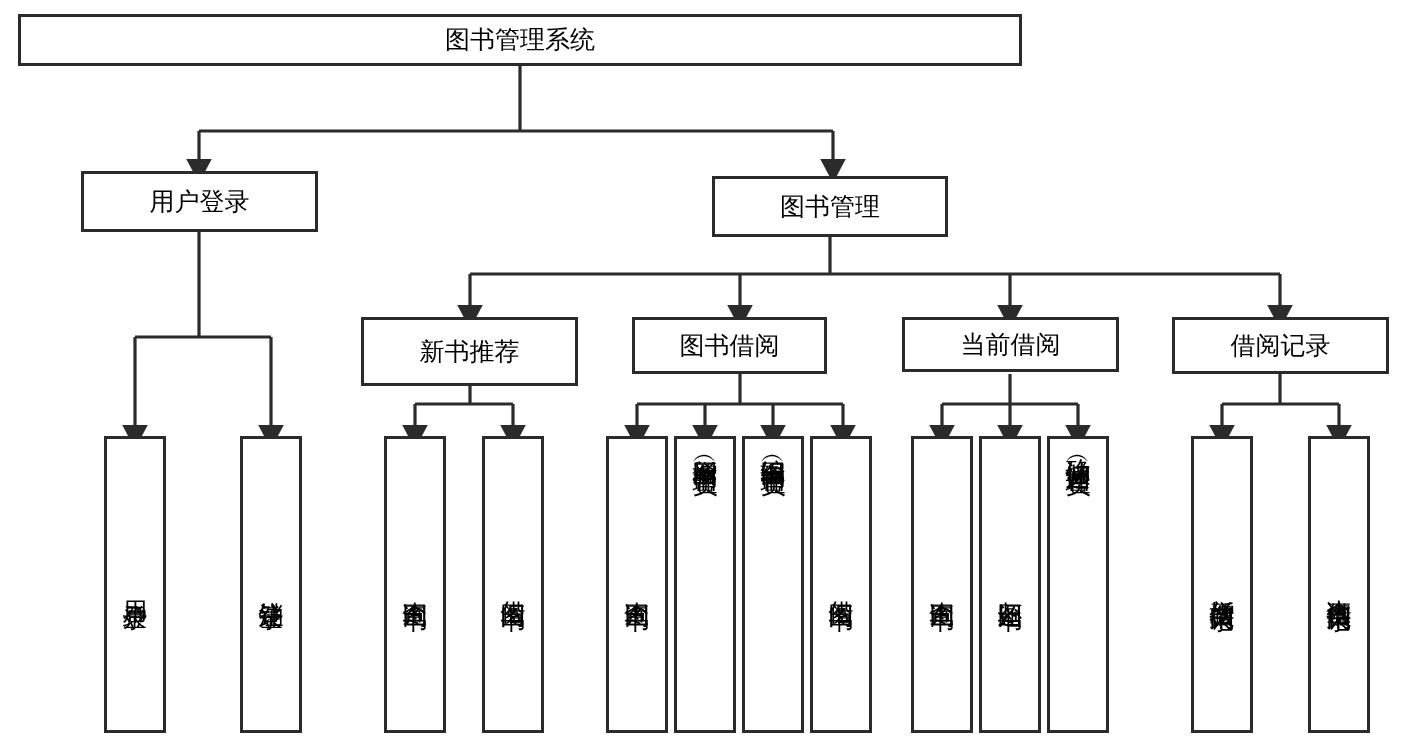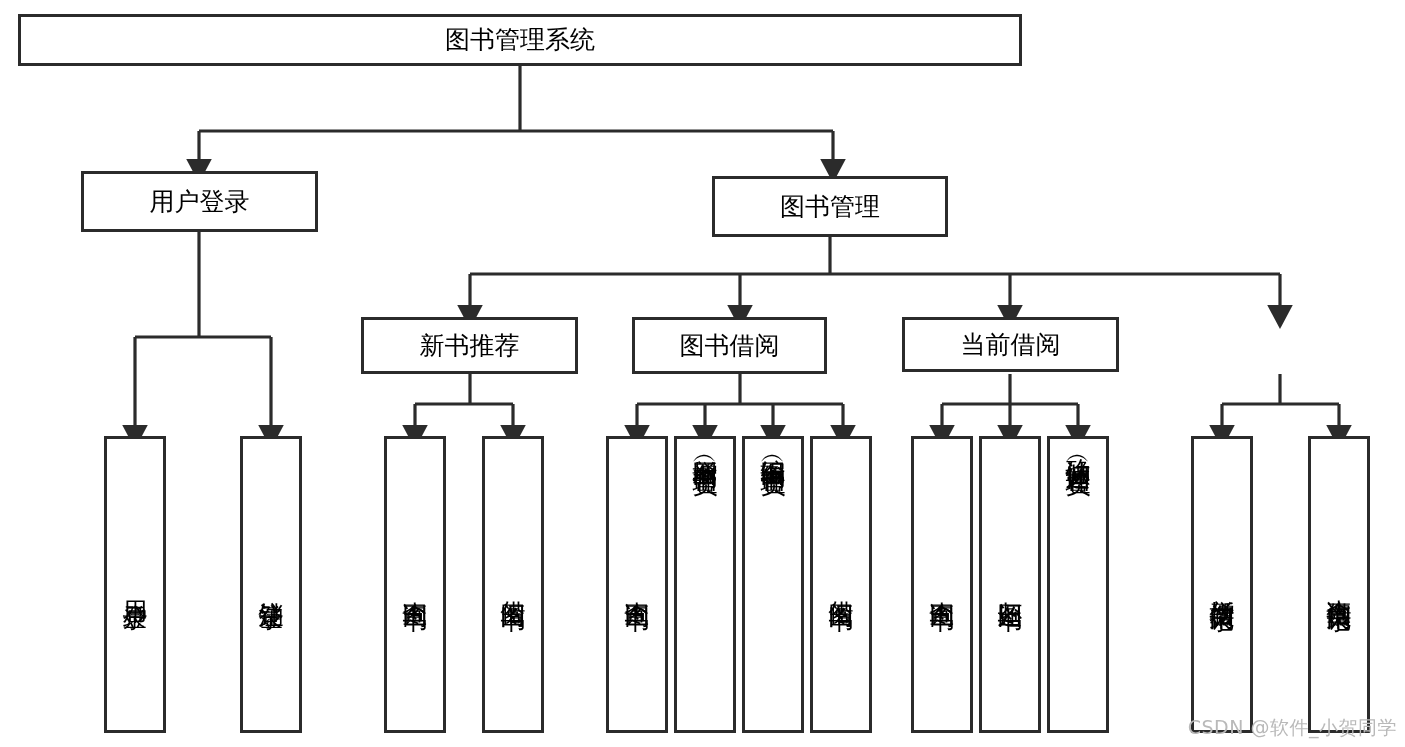--- a/index.html
+++ b/index.html
@@ -139,32 +139,35 @@
   </div>
 
   <div class="node h" style="left:81px; top:171px; width:237px; height:61px;">
     <span class="lbl">用户登录</span>
   </div>
 
   <div class="node h" style="left:712px; top:163px; width:236px; height:61px;margin-top:13px;">
     <span class="lbl">图书管理</span>
   </div>
 
-  <div class="node h" style="left:361px; top:317px; width:217px; height:57px;">
+  <div class="node h" style="left:361px; top:317px; width:217px; height:69px;">
     <span class="lbl">新书推荐</span>
   </div>
 
   <div class="node h" style="left:632px; top:317px; width:195px; height:57px;">
     <span class="lbl">图书借阅</span>
   </div>
 
   <div class="node h" style="left:902px; top:317px; width:217px; height:55px;">
     <span class="lbl">当前借阅</span>
   </div>
 
+  <div class="node h" style="left:1172px; top:317px; width:217px; height:57px;">
+    <span class="lbl">借阅记录</span>
+  </div>
 
   <div class="node v center" style="left:104px; top:436px; width:62px; height:297px;">
     <span class="lbl">用户登录</span>
   </div>
 
   <div class="node v center" style="left:240px; top:436px; width:62px; height:297px;">
     <span class="lbl">注销登录</span>
   </div>
 
   <div class="node v center" style="left:384px; top:436px; width:62px; height:297px;">
@@ -204,15 +207,14 @@
   </div>
 
   <div class="node v center" style="left:1191px; top:436px; width:62px; height:297px;">
     <span class="lbl">新增借阅记录</span>
   </div>
 
   <div class="node v center" style="left:1308px; top:436px; width:62px; height:297px;">
     <span class="lbl">查询借阅记录</span>
   </div>
 
-  <div class="watermark">CSDN @软件_小贺同学</div>
 
 </div>
 
 </body></html>

